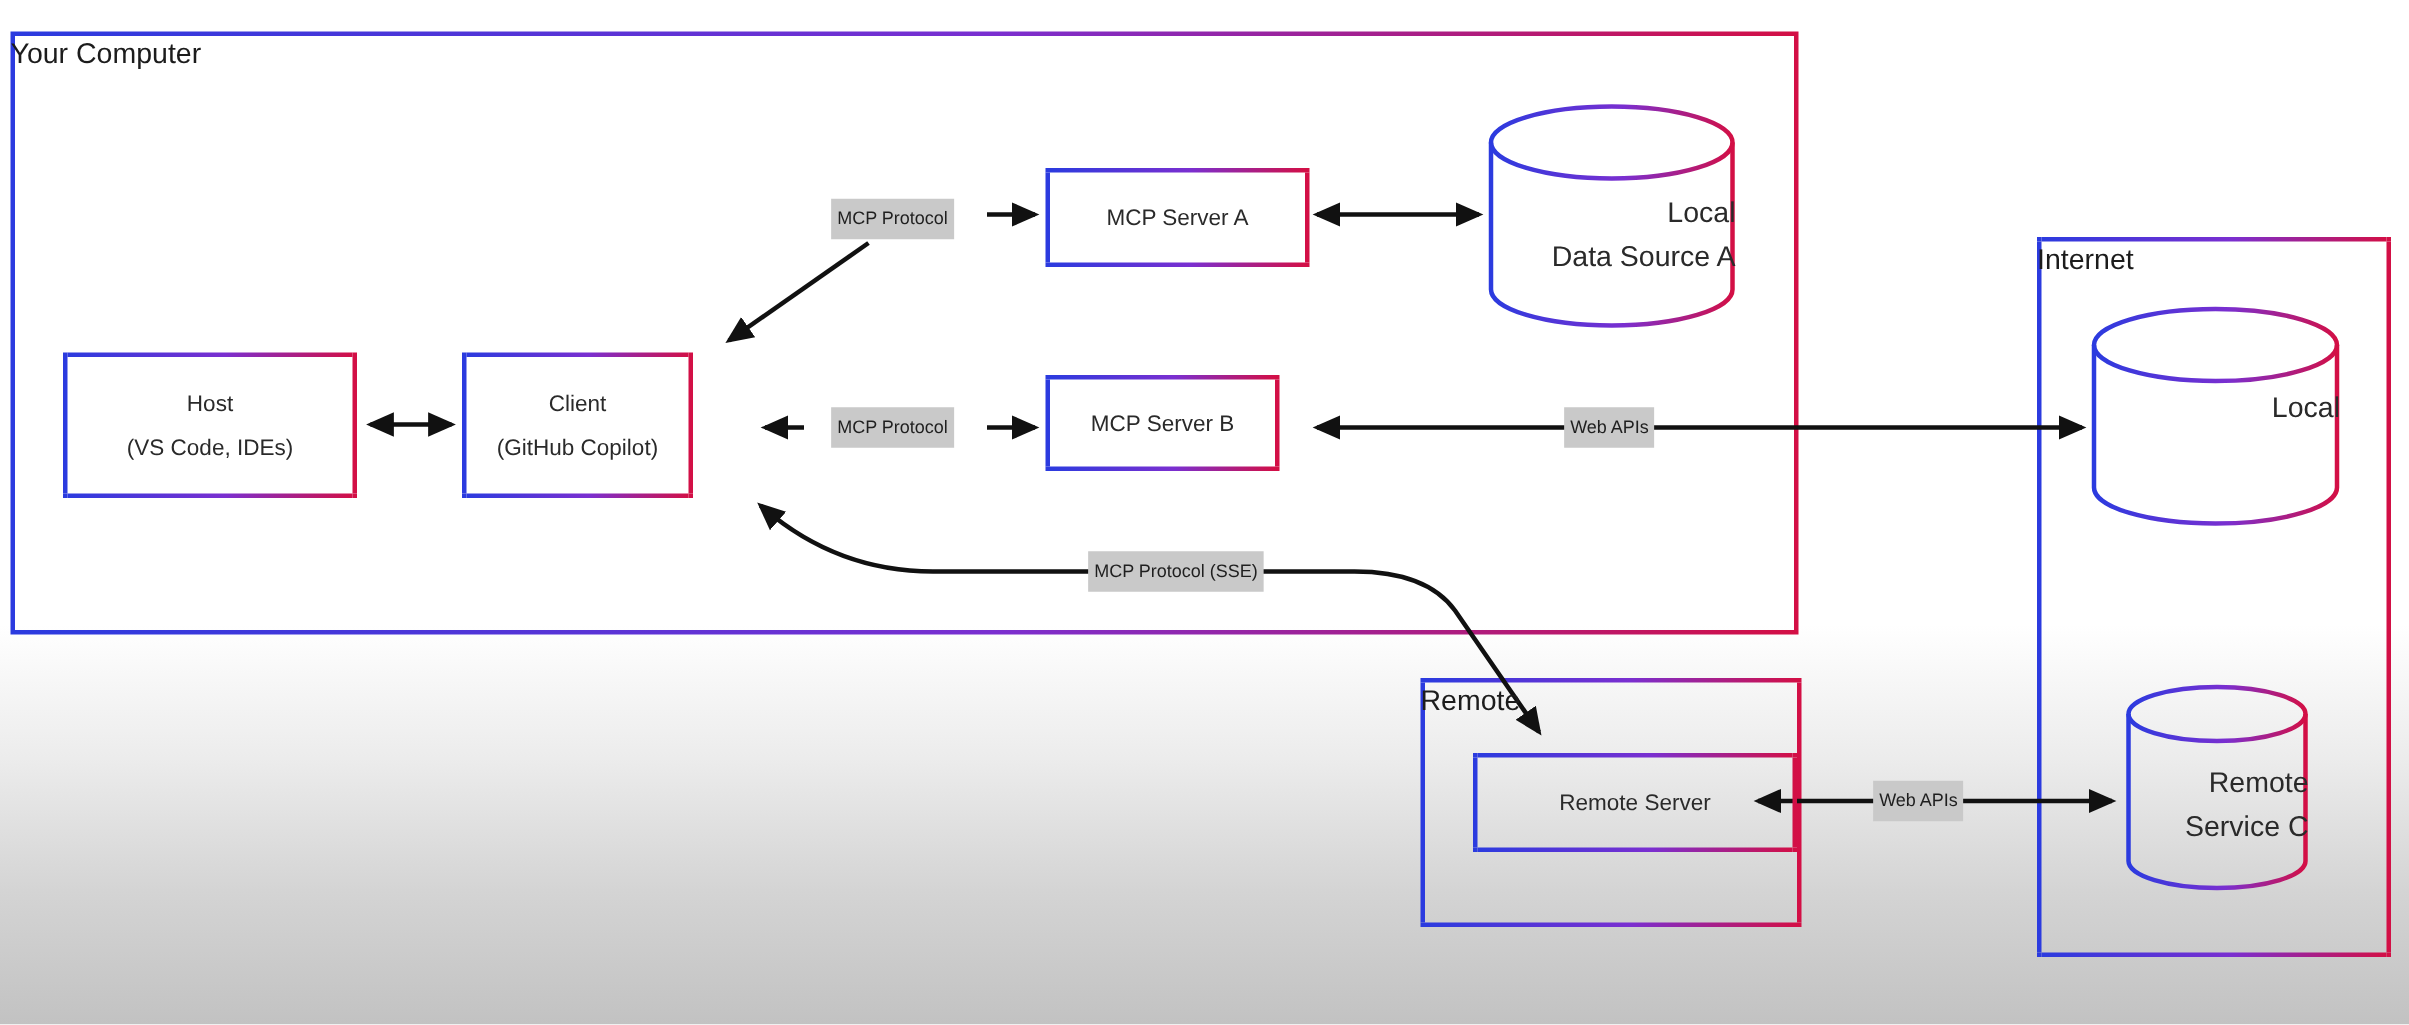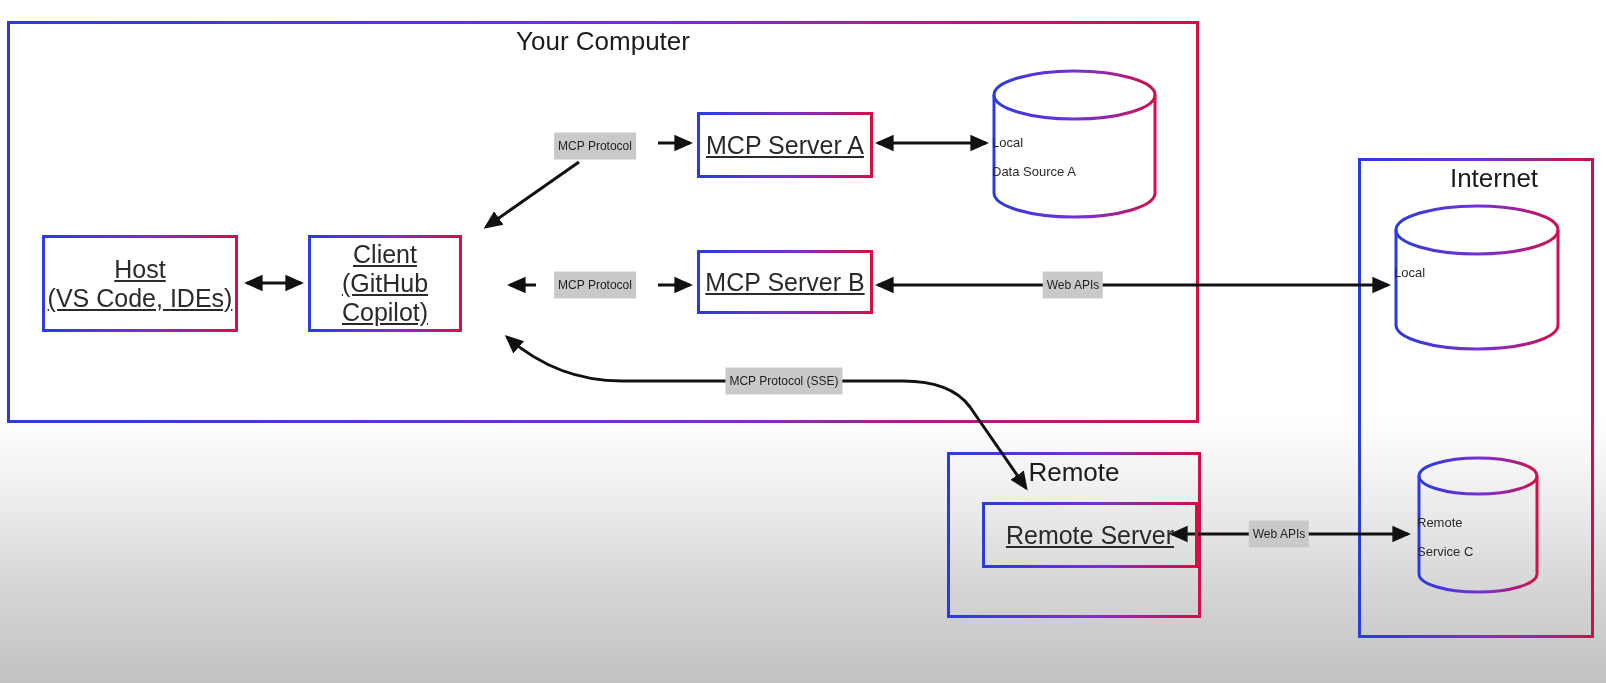--- a/index.html
+++ b/index.html
@@ -12,36 +12,36 @@
     position:relative;width:1606px;height:683px;
     background:linear-gradient(180deg,#ffffff 0%,#ffffff 61%,#ececec 74%,#d4d4d4 87%,#c2c2c2 100%);
   }
   .container-box{
     position:absolute;box-sizing:border-box;
     border:3px solid;
     border-image:linear-gradient(90deg,#2b3bdf 0%,#7a2fd0 55%,#d30f45 100%) 1;
     z-index:1;background:transparent;
   }
   .container-title{
-    position:absolute;left:0;right:0;text-align:center;
-    font-size:26px;color:#1c1c1c;z-index:4;
+    position:absolute;left:0;right:0;
+    font-size:19px;color:#1c1c1c;z-index:4;
   }
   .node-box{
     position:absolute;box-sizing:border-box;
     border:3px solid;
     border-image:linear-gradient(90deg,#2b3bdf 0%,#7a2fd0 55%,#d30f45 100%) 1;
     display:flex;flex-direction:column;align-items:center;justify-content:center;
-    font-size:25px;line-height:29px;color:#2a2a2a;text-align:center;
-    z-index:3;background:transparent;text-decoration:underline;
+    font-size:15px;line-height:29px;color:#2a2a2a;text-align:center;
+    z-index:3;background:transparent;
   }
   .cyl{position:absolute;z-index:3;}
   .cyl svg{display:block;}
   .cyl .cyl-text{
-    position:absolute;left:0;right:0;text-align:left;
-    font-size:13px;line-height:29px;color:#2a2a2a;
+    position:absolute;left:0;right:0;text-align:right;
+    font-size:19px;line-height:29px;color:#2a2a2a;
   }
   #arrow-layer{position:absolute;left:0;top:0;z-index:2;}
   .edge-label{
     position:absolute;transform:translate(-50%,-50%);
     background:#c9c9c9;color:#1f1f1f;
     font-size:12px;line-height:23px;padding:2px 4px;white-space:nowrap;
     z-index:4;
   }
 </style>
 </head>
@@ -93,21 +93,21 @@
 
   <div class="node-box" style="left:308px;top:235px;width:154px;height:97px;">
     <span>Client</span>
     <span>(GitHub Copilot)</span>
   </div>
 
   <div class="node-box" style="left:697px;top:112px;width:176px;height:66px;">
     <span>MCP Server A</span>
   </div>
 
-  <div class="node-box" style="left:697px;top:250px;width:176px;height:64px;">
+  <div class="node-box" style="left:697px;top:250px;width:156px;height:64px;">
     <span>MCP Server B</span>
   </div>
 
   <div class="node-box" style="left:982px;top:502px;width:216px;height:66px;">
     <span>Remote Server</span>
   </div>
 
   <div class="cyl" style="left:992px;top:69px;width:165px;height:150px;">
     <svg width="165" height="150" viewBox="0 0 165 150">
       <defs>

